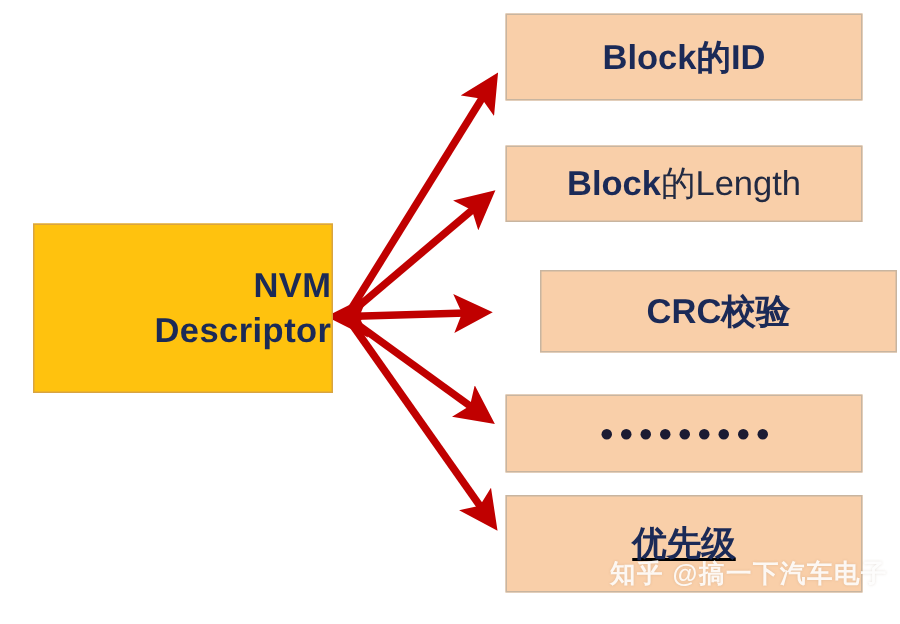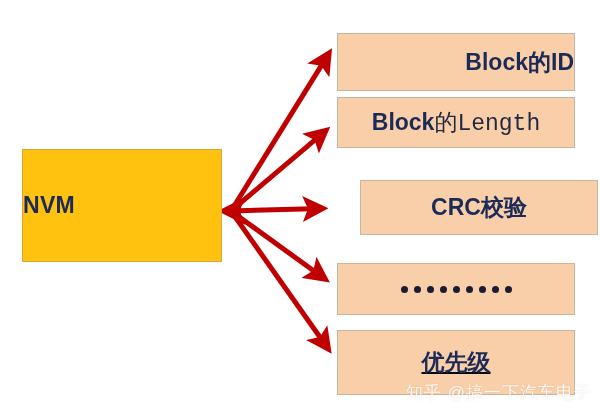--- a/index.html
+++ b/index.html
@@ -21,21 +21,21 @@
     position: absolute;
     left: 22px;
     top: 149px;
     width: 200px;
     height: 113px;
     background: #FFC20E;
     border: 1px solid #D9A441;
     box-sizing: border-box;
     display: flex;
     flex-direction: column;
-    align-items: flex-start;
+    align-items: flex-end;
     justify-content: center;
     line-height: 1.28;
   }
   .src-line {
     color: #1B2A57;
     font-weight: bold;
     font-size: 23px;
     letter-spacing: 0.3px;
     white-space: nowrap;
   }
@@ -56,25 +56,24 @@
   .dst-label {
     color: #1B2A57;
     font-weight: bold;
     font-size: 23px;
     white-space: nowrap;
     text-align: center;
   }
   .dst-label .thin {
     font-weight: normal;
     color: #222A42;
-    font-family: Liberation Mono, monospace;
   }
 
   
-  .row0 { top: 33px;  height: 58px; justify-content: flex-end; }
+  .row0 { top: 9px;  height: 58px; }
   .row1 { top: 97px;  height: 51px; }
   .row2 { top: 180px; height: 55px; margin-left: 23px; }
   .row3 { top: 263px; height: 52px; }
   .row4 { top: 330px; height: 65px; text-decoration: underline; }
 
   
   .dots {
     display: flex;
     gap: 6px;
     align-items: center;
@@ -94,24 +93,24 @@
     top: 0;
     width: 600px;
     height: 416px;
     pointer-events: none;
   }
 
   
   .watermark {
     position: absolute;
     right: 8px;
-    bottom: 12px;
+    bottom: 22px;
     color: rgba(255,255,255,0.88);
     font-size: 17px;
-    font-weight: normal;
+    font-weight: bold;
     letter-spacing: 1px;
     white-space: nowrap;
     text-shadow: 0 0 2px rgba(120,90,60,0.18);
   }
 </style>
 </head>
 <body>
 
 <div id="canvas">
 
@@ -131,20 +130,21 @@
         <line x1="231" y1="211" x2="322.0057107895503" y2="208.39983683458428" stroke="#C00000" marker-end="url(#ah)"></line>
         <line x1="231" y1="211" x2="324.6590413012964" y2="278.7913060847478" stroke="#C00000" marker-end="url(#ah)"></line>
         <line x1="231" y1="211" x2="327.9354840651414" y2="348.55606786386727" stroke="#C00000" marker-end="url(#ah)"></line>
       </g>
 
     <line x1="241" y1="211" x2="224" y2="211" stroke="#C00000" stroke-width="5" marker-end="url(#ahb)"></line>
   </svg>
 
   <div class="src-box">
     <span class="src-line">NVM</span>
+    <span class="src-line">Descriptor</span>
   </div>
 
   <div class="dst-box row0">
     <span class="dst-label">Block的ID</span>
   </div>
 
   <div class="dst-box row1">
     <span class="dst-label"><b>Block</b><span class="thin">的Length</span></span>
   </div>
 

